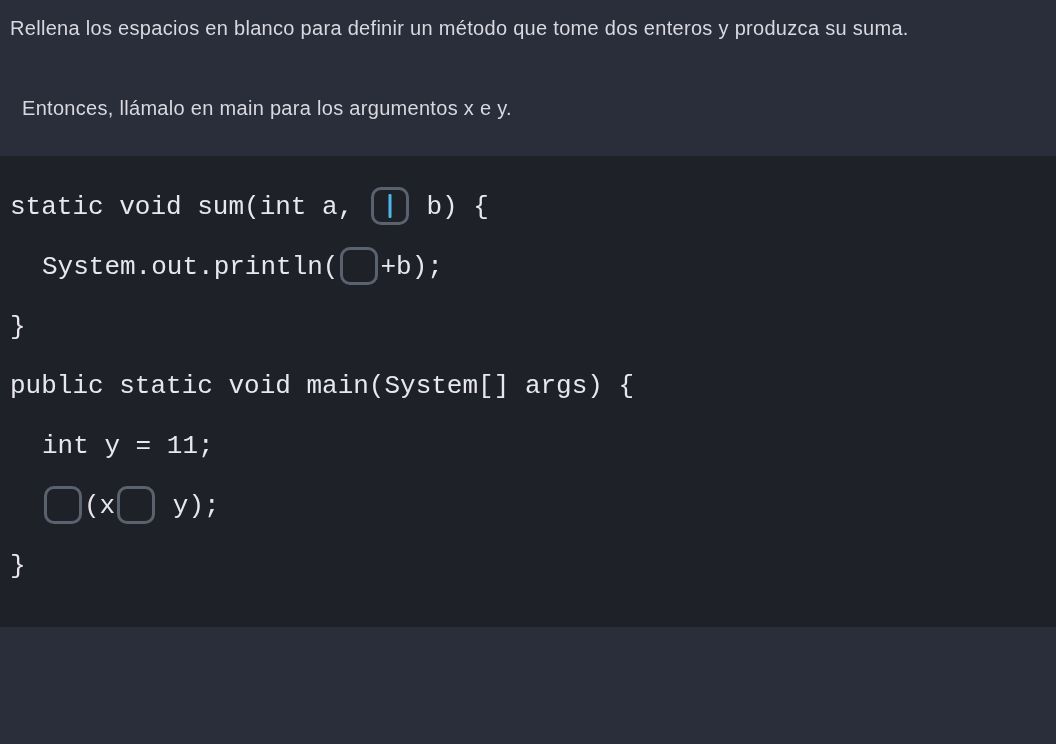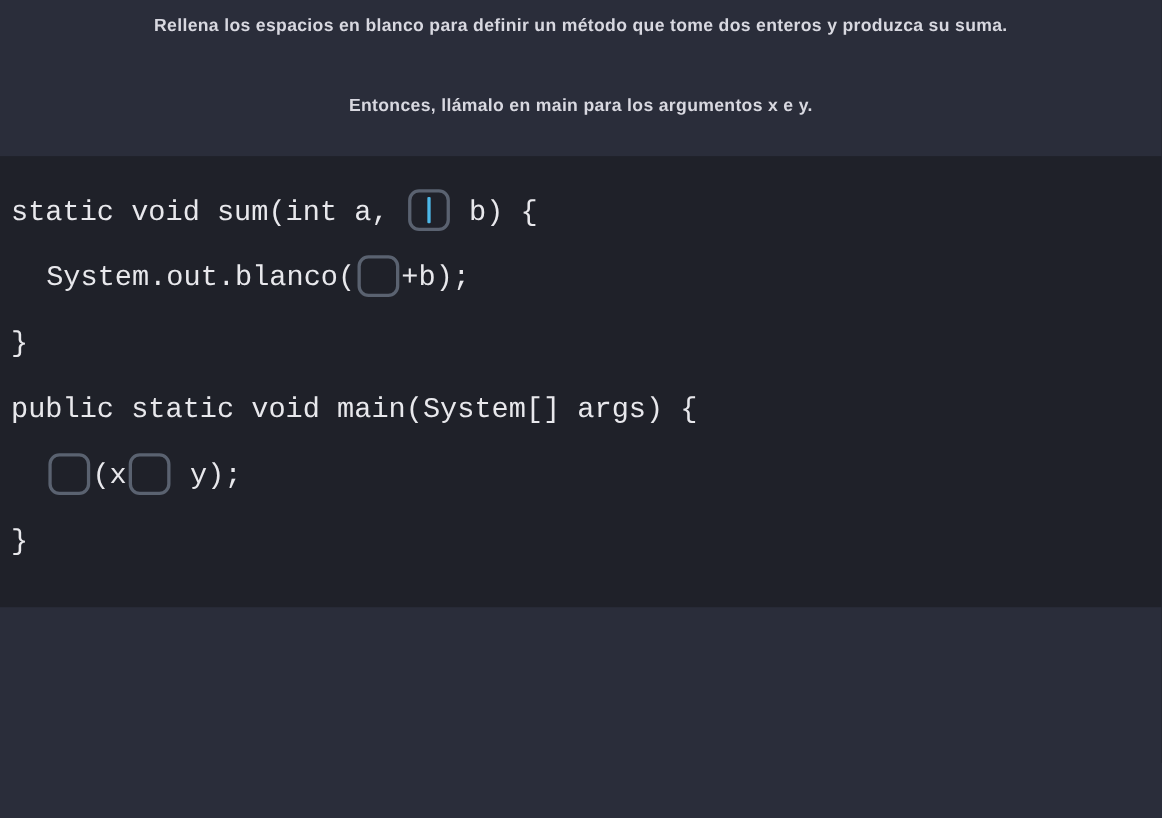--- a/index.html
+++ b/index.html
@@ -12,33 +12,33 @@
       width: 1056px;
       height: 744px;
       background-color: #2a2d3a;
       font-family: 'Comic Sans MS', 'Segoe UI', sans-serif;
       color: #d8d8e0;
       overflow: hidden;
     }
     
     .instruction-section {
       padding: 10px 10px 30px 10px;
-      font-size: 16px;
+      font-size: 20px;
       line-height: 1.8;
-      font-weight: 700;
+      font-weight: 400;
       letter-spacing: 0.3px;
-      text-align: center;
     }
     
     .instruction-paragraph {
       margin-bottom: 44px;
     }
     
     .instruction-paragraph:last-child {
       margin-bottom: 0;
+      margin-left: 12px;
     }
     
     .code-section {
       background-color: #1f2129;
       padding: 22px 10px 30px 10px;
       font-family: 'Consolas', 'Menlo', 'Courier New', monospace;
       font-size: 26px;
       line-height: 2.3;
       color: #e8e8ec;
       font-weight: 500;
@@ -100,34 +100,38 @@
 
 <div class="code-section">
   <div class="code-line">
     <span class="code-text">static void sum(int a, </span>
     <span class="blank-input active"></span>
     <span class="code-text"> b) {</span>
   </div>
 
   <div class="code-line">
     <span class="indent"></span>
-    <span class="code-text">System.out.blanco(</span>
+    <span class="code-text">System.out.println(</span>
     <span class="blank-input"></span>
     <span class="code-text">+b);</span>
   </div>
 
   <div class="code-line">
     <span class="code-text">}</span>
   </div>
 
   <div class="code-line">
     <span class="code-text">public static void main(System[] args) {</span>
   </div>
 
 
+  <div class="code-line">
+    <span class="indent"></span>
+    <span class="code-text">int y = 11;</span>
+  </div>
 
   <div class="code-line">
     <span class="indent"></span>
     <span class="blank-input"></span>
     <span class="code-text">(x</span>
     <span class="blank-input"></span>
     <span class="code-text"> y);</span>
   </div>
 
   <div class="code-line">

